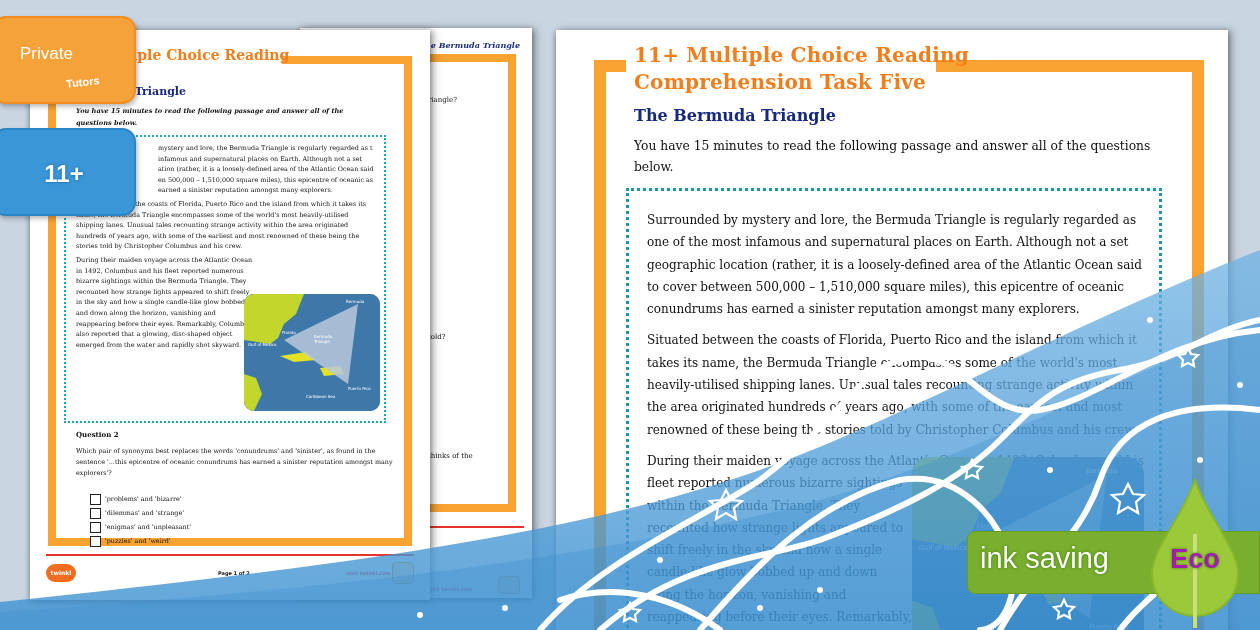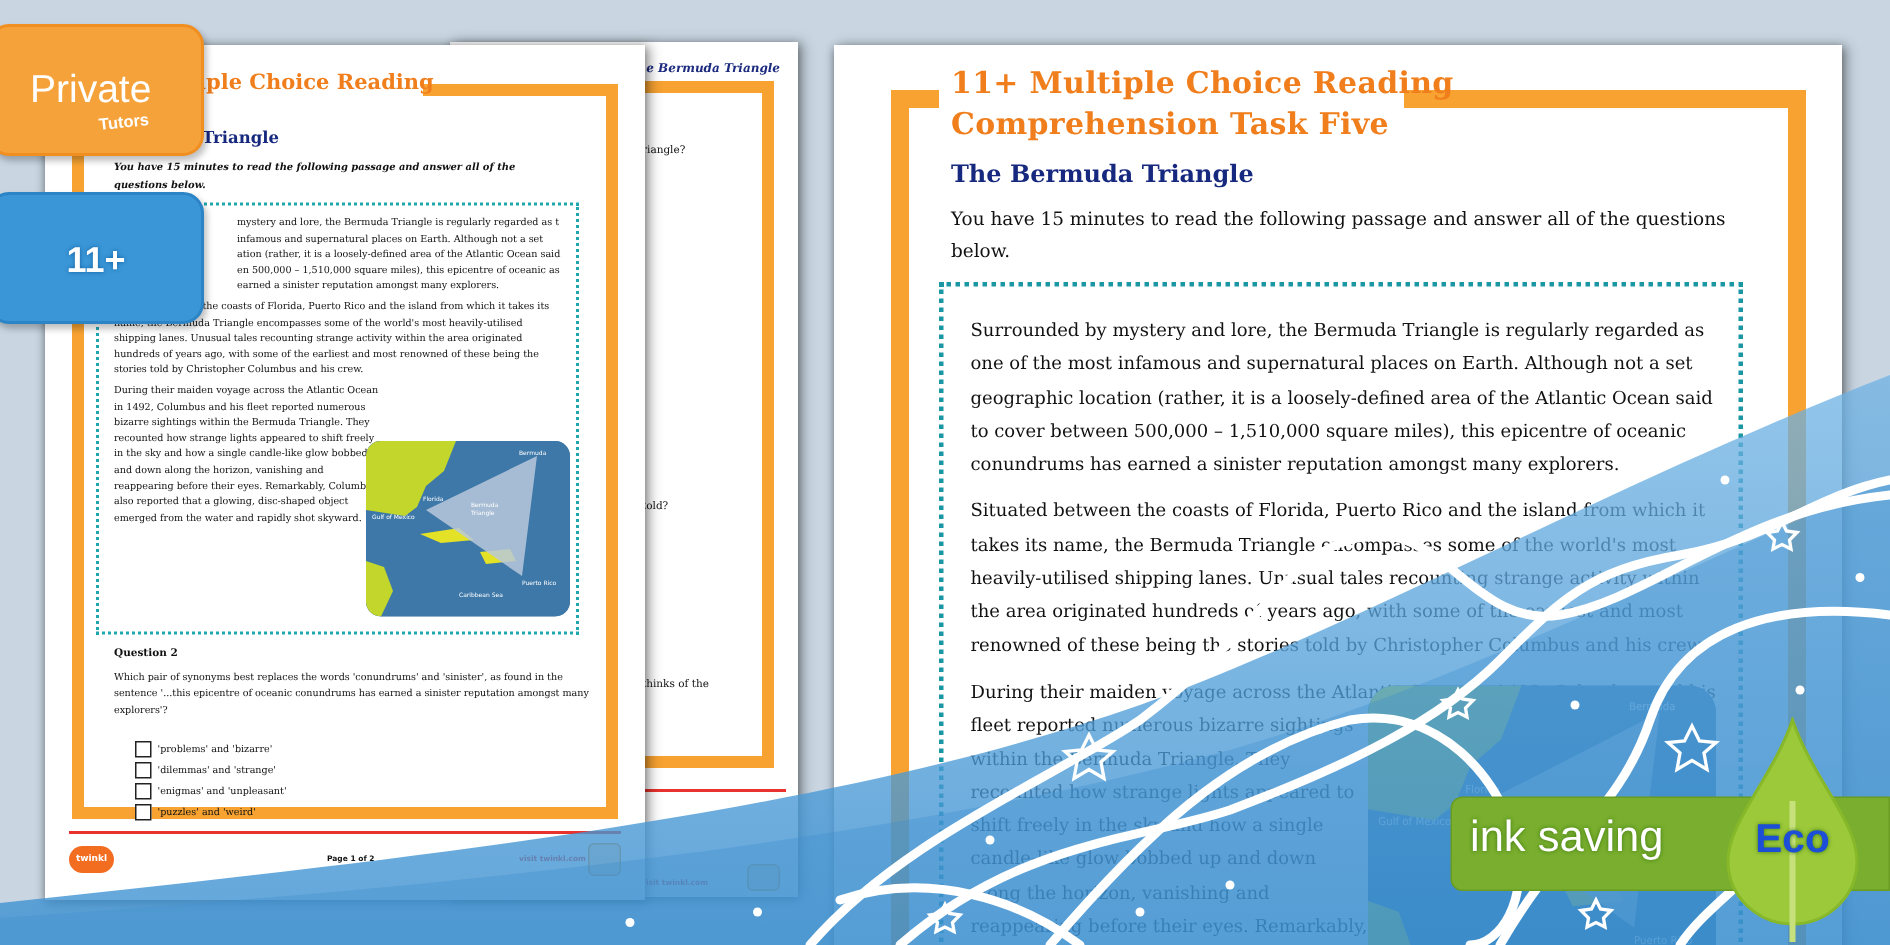--- a/index.html
+++ b/index.html
@@ -104,41 +104,41 @@
     position: absolute; left: 356px; top: 427px; width: 232px; height: 210px;
     border-radius: 18px; overflow: hidden; background: #3e77a6;
   }
 
   
   .badge {
     position: absolute; left: -8px; border-radius: 14px; color: #fff; text-align: center;
     box-shadow: 2px 3px 4px rgba(0,0,0,0.25);
   }
   #badge-tutors { top: 16px; width: 144px; height: 88px; background: #f6a23a; border: 2px solid #f08f1f; }
-  #badge-tutors .l1 { position: absolute; left: 26px; top: 26px; font-size: 26px; font-family: "Liberation Sans", sans-serif; }
+  #badge-tutors .l1 { position: absolute; left: 26px; top: 26px; font-size: 17px; font-family: "Liberation Sans", sans-serif; }
   #badge-tutors .l2 { position: absolute; left: 72px; top: 58px; font-size: 11px; font-weight: bold; font-family: "Liberation Sans", sans-serif; transform: rotate(-6deg); }
   #badge-level { top: 128px; width: 144px; height: 88px; background: #3a96d7; border: 2px solid #2a84c6; }
   #badge-level .l1 { position: absolute; left: 0; right: 0; top: 30px; font-size: 24px; font-weight: bold; font-family: "Liberation Sans", sans-serif; text-shadow: 0 0 3px #1260a0; }
 
   
   #wave { position: absolute; left: 0; top: 0; width: 1260px; height: 630px; pointer-events: none; }
 
   
   #eco-badge {
     position: absolute; left: 967px; top: 531px; width: 293px; height: 63px;
     background: #79ae2e; border-radius: 8px 0 0 8px; border: 1px solid #6a9c22;
   }
   #eco-badge .label {
     position: absolute; left: 12px; top: 10px; font-size: 29px; color: #ffffff;
     font-family: "Liberation Sans", sans-serif; text-shadow: 0 0 3px #3e7a10;
   }
   #eco-drop { position: absolute; left: 1148px; top: 478px; width: 94px; height: 150px; }
   #eco-drop .txt {
     position: absolute; left: 0; right: 0; top: 66px; text-align: center; font-size: 27px; font-weight: bold;
-    color: #1d4ed8; font-family: "Liberation Sans", sans-serif; text-shadow: 0 0 3px #3e7a10;
+    color: #a21caf; font-family: "Liberation Sans", sans-serif; text-shadow: 0 0 3px #3e7a10;
   }
 </style>
 </head>
 <body>
 
 <div id="page-back" class="sheet">
   <div class="frame"></div>
   <div class="hdr">e Bermuda Triangle</div>
   <div class="q" style="top:68px">riangle?</div>
   <div class="q" style="top:305px">told?</div>

